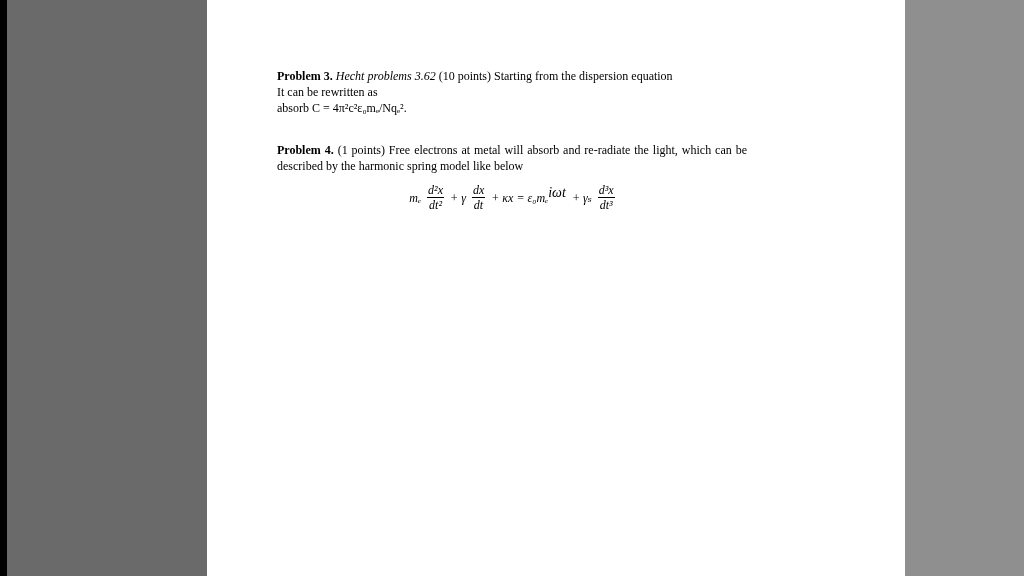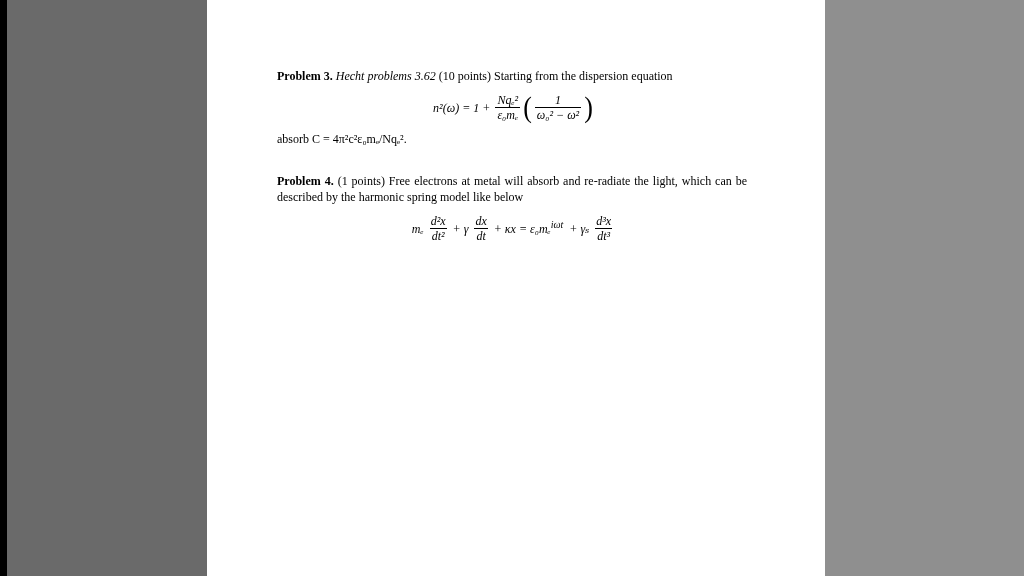--- a/index.html
+++ b/index.html
@@ -16,21 +16,21 @@
     width: 7px; height: 100%;
     background: #000;
   }
   .pane-left {
     position: absolute; left: 7px; top: 0;
     width: 200px; height: 100%;
     background: #6a6a6a;
   }
   .page {
     position: absolute; left: 207px; top: 0;
-    width: 618px; height: 576px;
+    width: 698px; height: 576px;
     background: #ffffff;
     color: #000;
   }
   .content {
     position: absolute; left: 70px; top: 68px;
     width: 470px;
     font-size: 12px;
     line-height: 16px;
     text-align: justify;
   }
@@ -60,51 +60,39 @@
   .frac .den { border-top: 1px solid #000; }
   .num, .den { padding: 0 2px; white-space: nowrap; }
   .seg { margin: 0 3px; white-space: nowrap; }
   .bigparen {
     font-style: normal;
     font-size: 26px;
     line-height: 26px;
     transform: scaleY(1.12);
     margin: 0 1px;
   }
-  sup.eq-sup { font-size: 10px; line-height: 0; margin-top: 36px; }
+  sup.eq-sup { font-size: 14px; line-height: 0; margin-top: 36px; }
   .gap-lg { height: 26px; }
 </style>
 </head>
 <body>
 
 <div class="viewport">
   <div class="edge-black"></div>
   <div class="pane-left"></div>
 
   <div class="page">
     <div class="content">
 
       <p class="para">
         <span class="bold">Problem 3.</span><span class="ital"> Hecht problems 3.62</span><span> (10 points) Starting from the dispersion equation</span>
       </p>
 
-      <div class="equation">
-        <span class="seg">n²(ω) = 1 +</span>
-        <span class="frac">
-          <span class="num">Nqₑ²</span>
-          <span class="den">ε₀mₑ</span>
-        </span>
-        <span class="bigparen">(</span>
-        <span class="frac">
-          <span class="num">1</span>
-          <span class="den">ω₀² − ω²</span>
-        </span>
-        <span class="bigparen">)</span>
-      </div>
 
+      <p class="para">It can be rewritten as</p>
 
 
       <p class="para">absorb C = 4π²c²ε₀mₑ/Nqₑ².</p>
 
       <div class="gap-lg"></div>
 
       <p class="para">
         <span class="bold">Problem 4.</span><span> (1 points) Free electrons at metal will absorb and re-radiate the light, which can be described by the harmonic spring model like below</span>
       </p>
 

